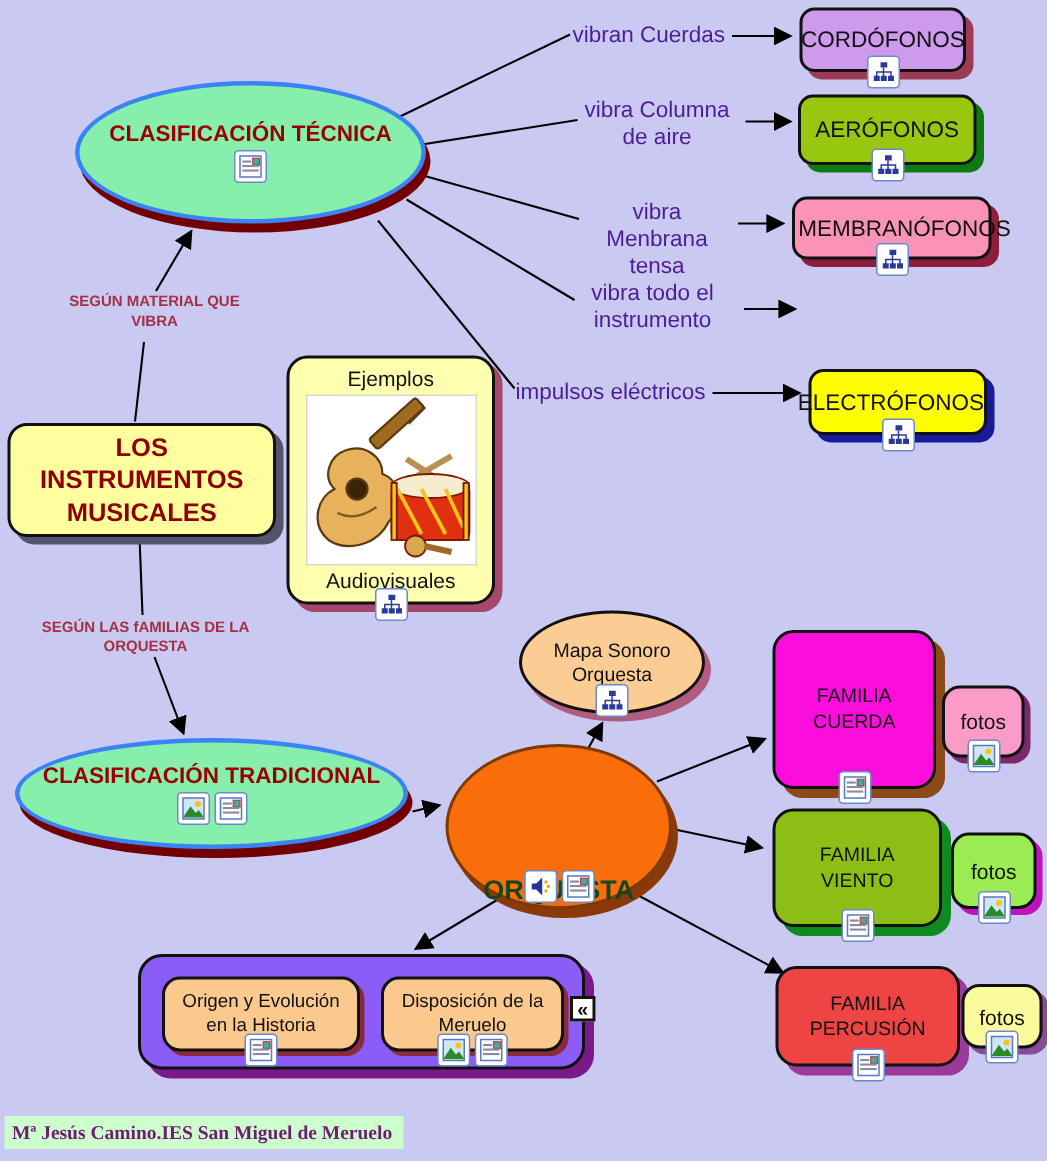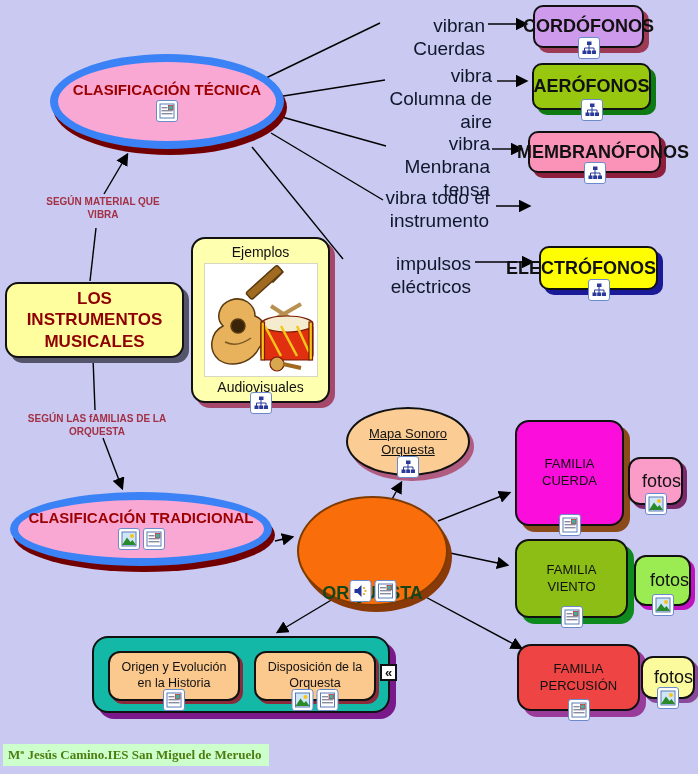--- a/index.html
+++ b/index.html
@@ -12,81 +12,81 @@
   svg.lines{position:absolute;left:0;top:0;pointer-events:none;}
 
   .node{
     position:absolute;display:flex;flex-direction:column;
     align-items:center;justify-content:center;text-align:center;
     border:2px solid #111;box-sizing:border-box;color:#111;
   }
   .rrect{border-radius:12px;}
   .ellipse{border-radius:50%;}
 
-  .gold{background:#f9a8d4;border:8px solid #3b82f6;color:#9b0000;font-weight:bold;}
+  .gold{background:#86efac;border:3px solid #3b82f6;color:#9b0000;font-weight:bold;}
   .tecnica{left:50px;top:54px;width:234px;height:95px;font-size:15px;box-shadow:3px 6px 0 #720000;}
   .tradicional{left:10px;top:492px;width:262px;height:74px;font-size:15px;box-shadow:3px 6px 0 #720000;}
 
   .instrumentos{
     left:5px;top:282px;width:179px;height:76px;background:#fffe9e;border-radius:13px;
     box-shadow:5px 5px 0 #54546b;color:#8e0000;font-weight:bold;font-size:17px;line-height:1.25;
   }
 
   .ejemplos{
     left:191px;top:237px;width:139px;height:166px;background:#ffffb0;border-radius:14px;
     box-shadow:5px 5px 0 #a5486b;font-size:14px;justify-content:space-between;padding:5px 0 6px;
   }
   .ej-img{width:112px;height:112px;background:#fff;border:1px solid #d8d8c0;}
 
-  .typebox{font-size:18px;font-weight:700;border-radius:10px;}
+  .typebox{font-size:15px;font-weight:400;border-radius:10px;}
   .cordofonos   {left:533px;top:5px;  width:111px;height:43px;background:#cd9aec;box-shadow:5px 5px 0 #9d3a56;}
   .aerofonos    {left:532px;top:63px; width:119px;height:47px;background:#97c80f;box-shadow:5px 5px 0 #0e7a12;}
   .membranofonos{left:528px;top:131px;width:133px;height:42px;background:#fb93b8;box-shadow:5px 5px 0 #8e1f3c;padding-left:17px;}
   .idiofonos    {left:536px;top:186px;width:115px;height:46px;background:#92c6ec;box-shadow:5px 5px 0 #8b1a1a;}
   .electrofonos {left:539px;top:246px;width:119px;height:44px;background:#fefe00;box-shadow:5px 5px 0 #1a1a99;align-items:flex-end;}
 
   .orquesta{left:297px;top:496px;width:151px;height:110px;background:#f96e0a;border:2px solid #7e3a00;
     box-shadow:4px 6px 0 #8a3a08;color:#14461a;font-weight:bold;font-size:18px;justify-content:flex-end;}
   .mapa{left:346px;top:407px;width:124px;height:69px;background:#fbcd94;
     box-shadow:4px 5px 0 #b05c80;font-size:13px;line-height:1.2;}
 
   .familia{font-size:13px;line-height:1.3;border-radius:14px;}
   .cuerda   {left:515px;top:420px;width:109px;height:106px;background:#fb0ddb;box-shadow:6px 6px 0 #8a4a1a;}
   .viento   {left:515px;top:539px;width:113px;height:79px;background:#8cbe16;box-shadow:6px 6px 0 #0e8a1e;}
   .percusion{left:517px;top:644px;width:123px;height:67px;background:#ef4444;box-shadow:6px 6px 0 #9a3a9a;}
 
-  .fotos{font-size:18px;border-radius:12px;align-items:flex-end;}
+  .fotos{font-size:14px;border-radius:12px;}
   .fotos1{left:628px;top:457px;width:55px;height:48px;background:#fb9bc8;box-shadow:4px 4px 0 #7a2a6a;}
   .fotos2{left:634px;top:555px;width:57px;height:51px;background:#9beb52;box-shadow:4px 4px 0 #c013c0;}
   .fotos3{left:641px;top:656px;width:54px;height:43px;background:#fbfb9e;box-shadow:4px 4px 0 #8a4a9a;}
 
-  .cyanbox{left:92px;top:636px;width:298px;height:77px;background:#14b8a6;border-radius:16px;
+  .cyanbox{left:92px;top:636px;width:298px;height:77px;background:#8b5cf6;border-radius:16px;
     box-shadow:6px 6px 0 #7a1a8a;}
   .peach{position:absolute;background:#fbc88e;border:2px solid #111;border-radius:12px;
     box-shadow:3px 3px 0 #8a2a3a;display:flex;align-items:center;justify-content:center;
     text-align:center;font-size:12.5px;line-height:1.25;box-sizing:border-box;}
   .historia{left:14px;top:13px;width:132px;height:50px;}
   .disposicion{left:160px;top:13px;width:122px;height:50px;}
   .chevron{position:absolute;right:-9px;top:26px;width:17px;height:17px;background:#fff;
     border:2px solid #111;display:flex;align-items:center;justify-content:center;
     font-weight:bold;font-size:13px;color:#111;box-sizing:border-box;}
 
-  .linklabel{position:absolute;font-size:19px;line-height:1.2;color:#0f172a;text-align:right;}
+  .linklabel{position:absolute;font-size:15px;line-height:1.2;color:#4c1d95;text-align:center;}
   .redlabel{position:absolute;font-size:10px;line-height:1.3;color:#a33045;text-align:center;font-weight:bold;}
 
   .iconrow{display:flex;gap:3px;margin-top:2px;}
   .icon{
     width:22px;height:22px;background:#fff;border:1px solid #6b8ac9;border-radius:3px;
     box-sizing:border-box;display:flex;align-items:center;justify-content:center;flex:none;
   }
   .icon svg{width:16px;height:16px;display:block;}
   .hangicons{position:absolute;left:50%;transform:translateX(-50%);display:flex;gap:3px;}
 
   .footer{
-    position:absolute;left:3px;top:744px;background:#ccffcc;color:#4d7c0f;
+    position:absolute;left:3px;top:744px;background:#ccffcc;color:#701a75;
     font-family:"Liberation Serif",serif;font-weight:bold;font-size:13px;
     padding:3px 8px 3px 5px;white-space:nowrap;
   }
 </style>
 </head>
 <body>
 
 <div id="stage">
 
   <svg class="lines" width="698" height="774" viewBox="0 0 698 774">
@@ -265,21 +265,21 @@
             <rect x="9.5" y="2.5" width="4.5" height="4.5" fill="#3fae9e" stroke="#c23a3a" stroke-width="0.8"></rect>
             <rect x="2.5" y="4" width="6" height="1.4" fill="#8a8aa0"></rect>
             <rect x="2.5" y="7" width="11" height="1.4" fill="#8a8aa0"></rect>
             <rect x="2.5" y="10" width="11" height="1.4" fill="#8a8aa0"></rect>
           </svg>
         </span>
     </span>
   </div>
 
   <div class="node ellipse mapa">
-    <span style="width:90px;text-decoration:underline;">Mapa Sonoro Orquesta</span>
+    <span style="width:90px;">Mapa Sonoro Orquesta</span>
     <span class="hangicons" style="bottom:-4px;">
       <span class="icon">
           <svg viewBox="0 0 16 16">
             <rect x="6" y="1.5" width="4.5" height="3.5" fill="#2a3a99"></rect>
             <path d="M8 5 V8 M3.5 11 V8 H13 V11 M8 8 V11" stroke="#2a3a99" stroke-width="1" fill="none"></path>
             <rect x="1.5" y="10.5" width="4" height="3.5" fill="#2a3a99"></rect>
             <rect x="6.2" y="10.5" width="4" height="3.5" fill="#2a3a99"></rect>
             <rect x="11" y="10.5" width="4" height="3.5" fill="#2a3a99"></rect>
           </svg>
         </span>
@@ -399,21 +399,21 @@
               <rect x="1" y="1" width="14" height="14" fill="#fff" stroke="#5a7ab8" stroke-width="1"></rect>
               <rect x="9.5" y="2.5" width="4.5" height="4.5" fill="#3fae9e" stroke="#c23a3a" stroke-width="0.8"></rect>
               <rect x="2.5" y="4" width="6" height="1.4" fill="#8a8aa0"></rect>
               <rect x="2.5" y="7" width="11" height="1.4" fill="#8a8aa0"></rect>
               <rect x="2.5" y="10" width="11" height="1.4" fill="#8a8aa0"></rect>
             </svg>
           </span>
       </span>
     </div>
     <div class="peach disposicion">
-      <span style="width:110px;">Disposición de la Orquesta</span>
+      <span style="width:110px;">Disposición de la Meruelo</span>
       <span class="hangicons" style="bottom:-12px;">
         <span class="icon">
             <svg viewBox="0 0 16 16">
               <rect x="1" y="1" width="14" height="14" fill="#cfe6f8" stroke="#5a7ab8"></rect>
               <circle cx="11" cy="5" r="2" fill="#f5c518"></circle>
               <polygon points="1,14 6,6.5 9.5,11 11.5,9 15,14" fill="#2a8a2a"></polygon>
             </svg>
           </span>
         <span class="icon">
             <svg viewBox="0 0 16 16">

